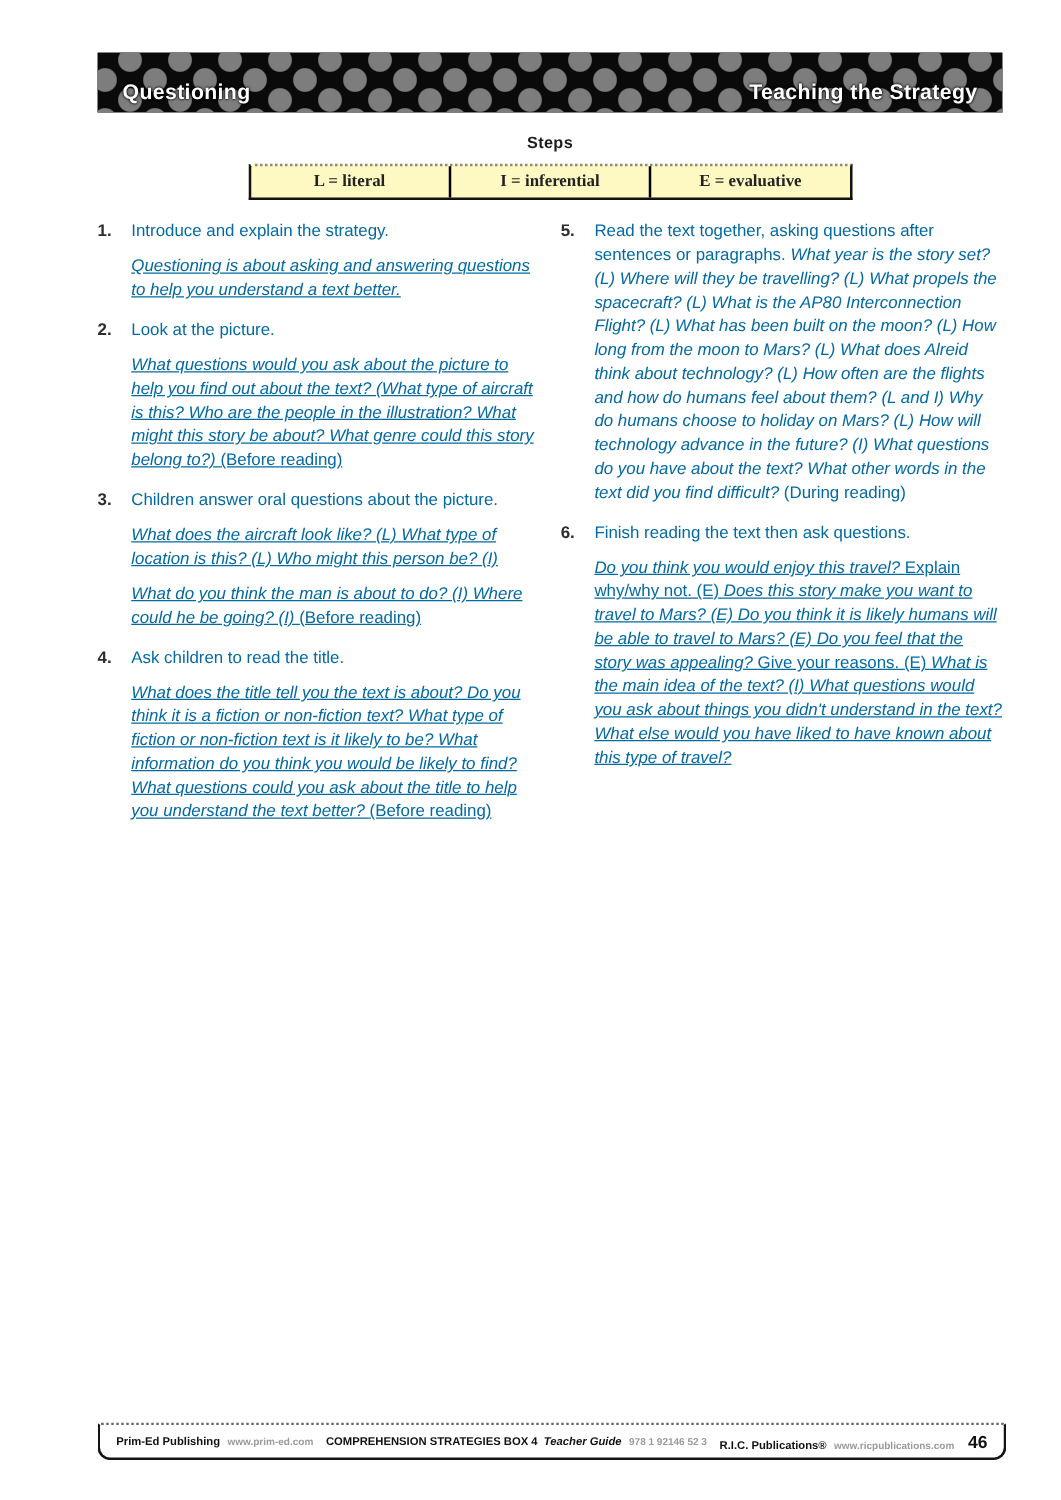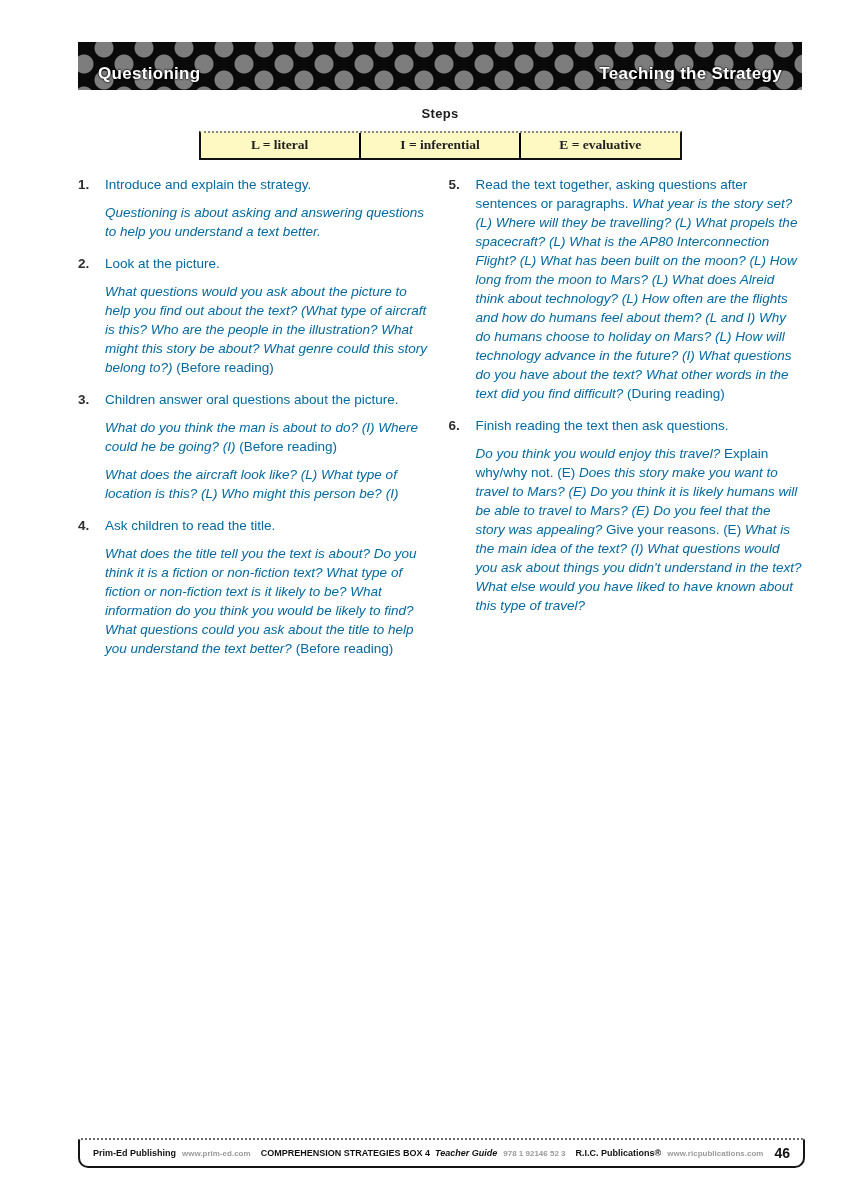--- a/index.html
+++ b/index.html
@@ -46,33 +46,33 @@
   
   .columns{display:flex;gap:17px;margin-top:15px;}
   .col{flex:1;min-width:0;}
   .step{display:flex;margin-bottom:13px;}
   .num{
     flex:0 0 27px;width:27px;font-weight:bold;font-size:13.5px;
     color:#2d2d2d;line-height:19px;
   }
   .step-body{flex:1;min-width:0;}
   .step-body p{margin:0;font-size:13.5px;line-height:19px;color:#0369a1;}
-  .step-body p.para{margin-top:9px;}
+  .step-body p.para{margin-top:9px;text-decoration:underline;}
   .it{font-style:italic;}
 
   
   .footer{
     position:absolute;left:78px;top:1138px;width:727px;height:30px;
     box-sizing:border-box;
     border:2px solid #141414;border-top:2px dotted #6a6a6a;
     border-radius:3px 3px 10px 10px;
     display:flex;align-items:center;justify-content:space-between;
     padding:0 13px;background:#fff;
   }
-  .fseg{white-space:nowrap;display:flex;align-items:center;}
+  .fseg{white-space:nowrap;display:flex;align-items:flex-end;}
   .f-bold{font-weight:bold;font-size:9px;color:#111;}
   .f-bi{font-weight:bold;font-style:italic;font-size:9px;color:#111;margin-left:5px;}
   .f-light{font-size:8px;color:#9a9a9a;margin-left:6px;font-weight:bold;}
   .f-page{font-weight:bold;font-size:14px;color:#111;margin-left:11px;}
 </style>
 </head>
 <body>
 
 <div class="content">
 
@@ -102,22 +102,22 @@
           <span class="num">2.</span>
           <div class="step-body">
             <p class="lead"><span>Look at the picture.</span></p>
             <p class="para"><span class="it">What questions would you ask about the picture to help you find out about the text? (What type of aircraft is this? Who are the people in the illustration? What might this story be about? What genre could this story belong to?) </span><span>(Before reading)</span></p>
           </div>
         </div>
         <div class="step">
           <span class="num">3.</span>
           <div class="step-body">
             <p class="lead"><span>Children answer oral questions about the picture.</span></p>
+            <p class="para"><span class="it">What does the aircraft look like? (L) What type of location is this? (L) Who might this person be? (I)</span></p>
             <p class="para"><span class="it">What do you think the man is about to do? (I) Where could he be going? (I) </span><span>(Before reading)</span></p>
-            <p class="para"><span class="it">What does the aircraft look like? (L) What type of location is this? (L) Who might this person be? (I)</span></p>
           </div>
         </div>
         <div class="step">
           <span class="num">4.</span>
           <div class="step-body">
             <p class="lead"><span>Ask children to read the title.</span></p>
             <p class="para"><span class="it">What does the title tell you the text is about? Do you think it is a fiction or non-fiction text? What type of fiction or non-fiction text is it likely to be? What information do you think you would be likely to find? What questions could you ask about the title to help you understand the text better? </span><span>(Before reading)</span></p>
           </div>
         </div>
       </div>

